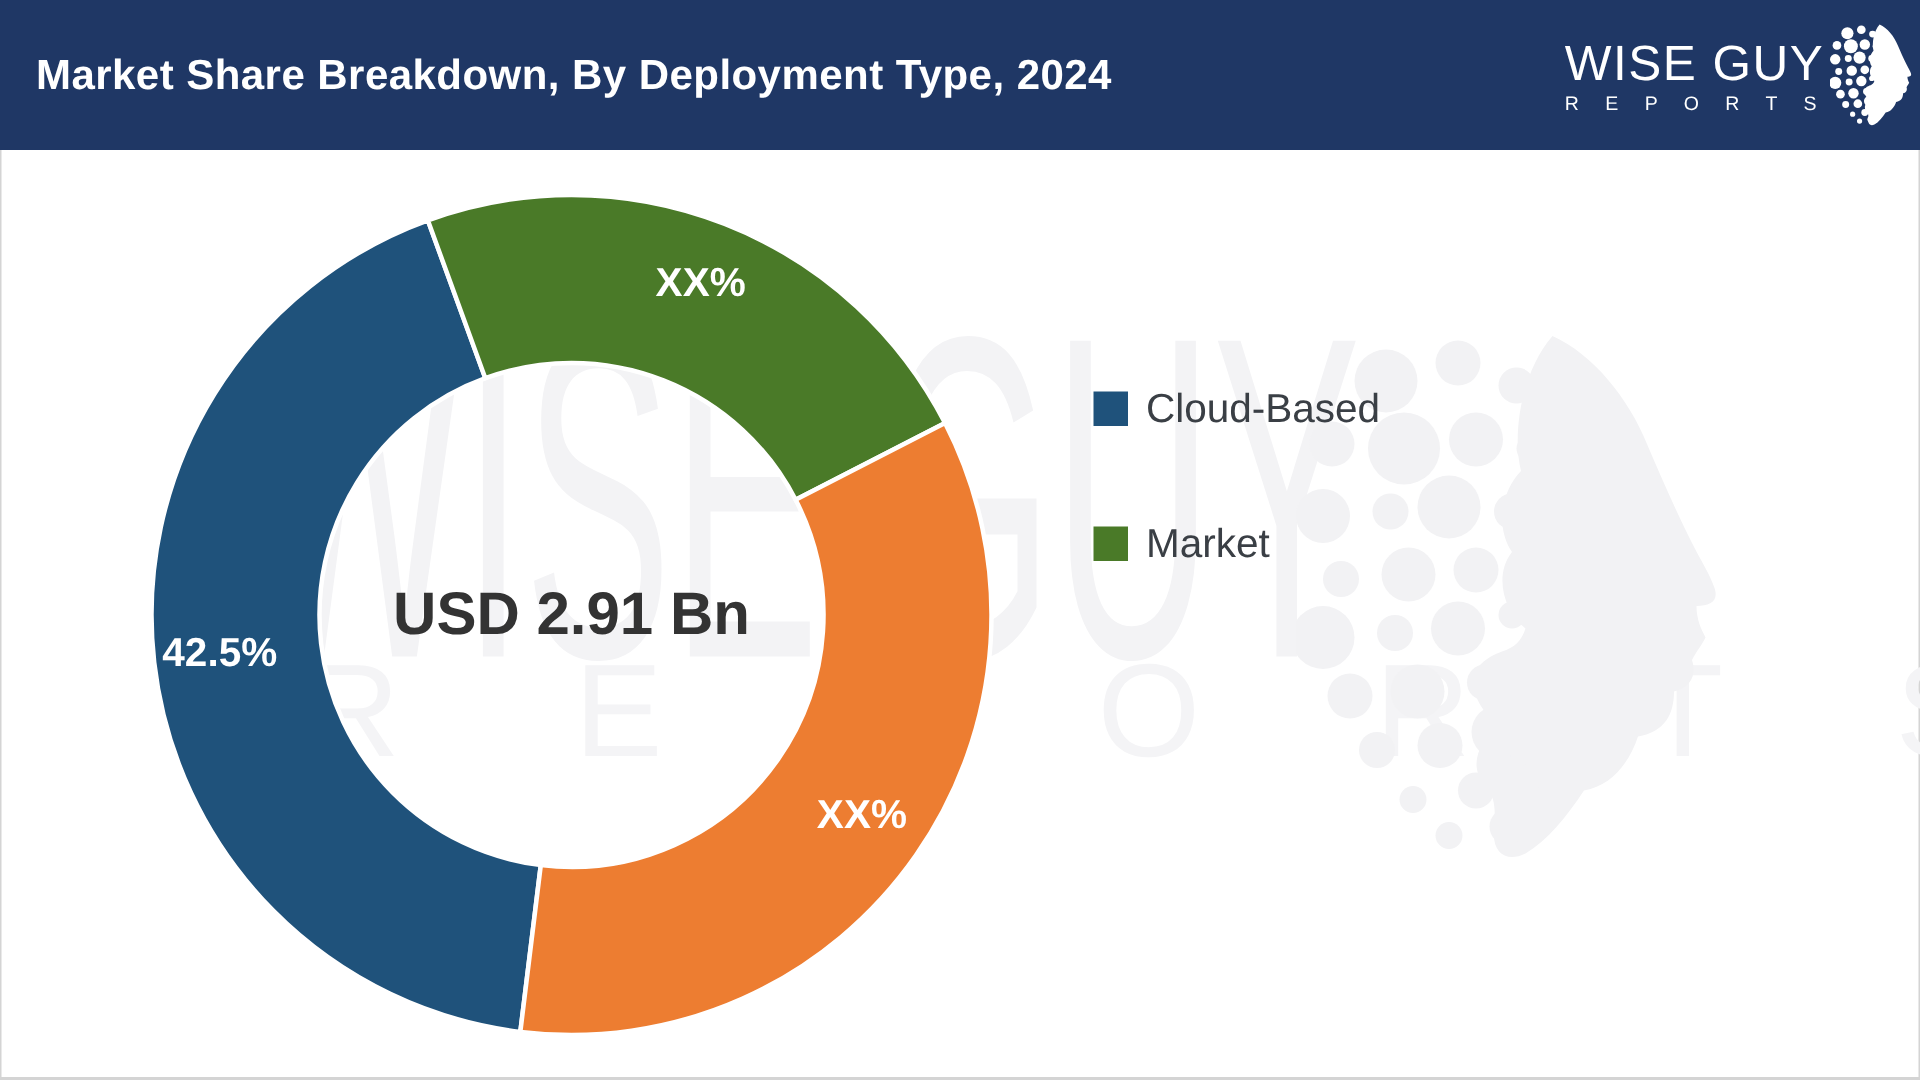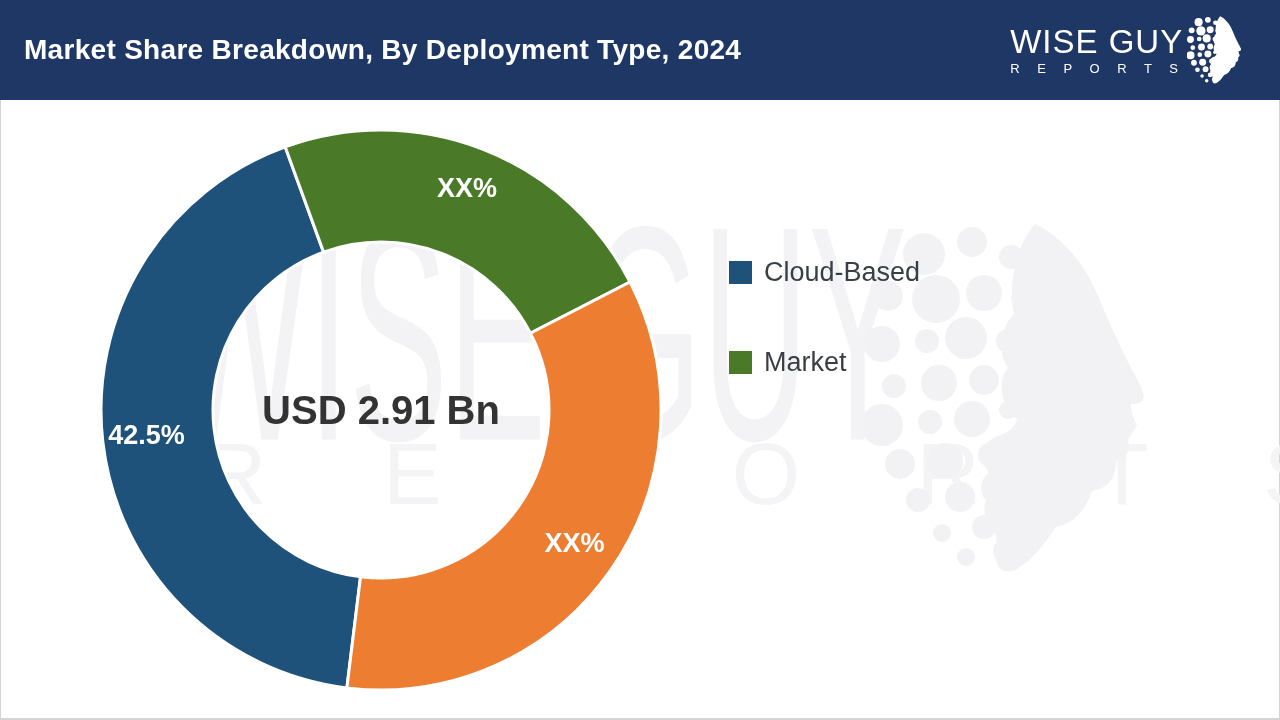--- a/index.html
+++ b/index.html
@@ -5,21 +5,21 @@
   html,body{margin:0;padding:0;background:#ffffff;}
   .page{
     width:1280px;height:720px;position:relative;overflow:hidden;
     font-family:"Liberation Sans","DejaVu Sans",sans-serif;background:#ffffff;
     box-sizing:border-box;
   }
   
   .header{
     position:absolute;left:0;top:0;width:1280px;height:100px;
     display:flex;align-items:center;justify-content:space-between;
-    padding:0 35px 0 24px;box-sizing:border-box;
+    padding:0 2px 0 24px;box-sizing:border-box;
   }
   .page-title{
     color:#ffffff;font-size:28px;font-weight:bold;letter-spacing:.3px;margin:0;
   }
   .logo{display:flex;align-items:center;gap:2px;}
   .logo-text{text-align:left;color:#ffffff;line-height:1;}
   .logo-line1{font-size:33px;font-weight:400;letter-spacing:1px;}
   .logo-line2{font-size:13px;font-weight:400;letter-spacing:7px;margin-top:4px;}
   .logo-head{width:58px;height:76px;fill:#ffffff;}
   

